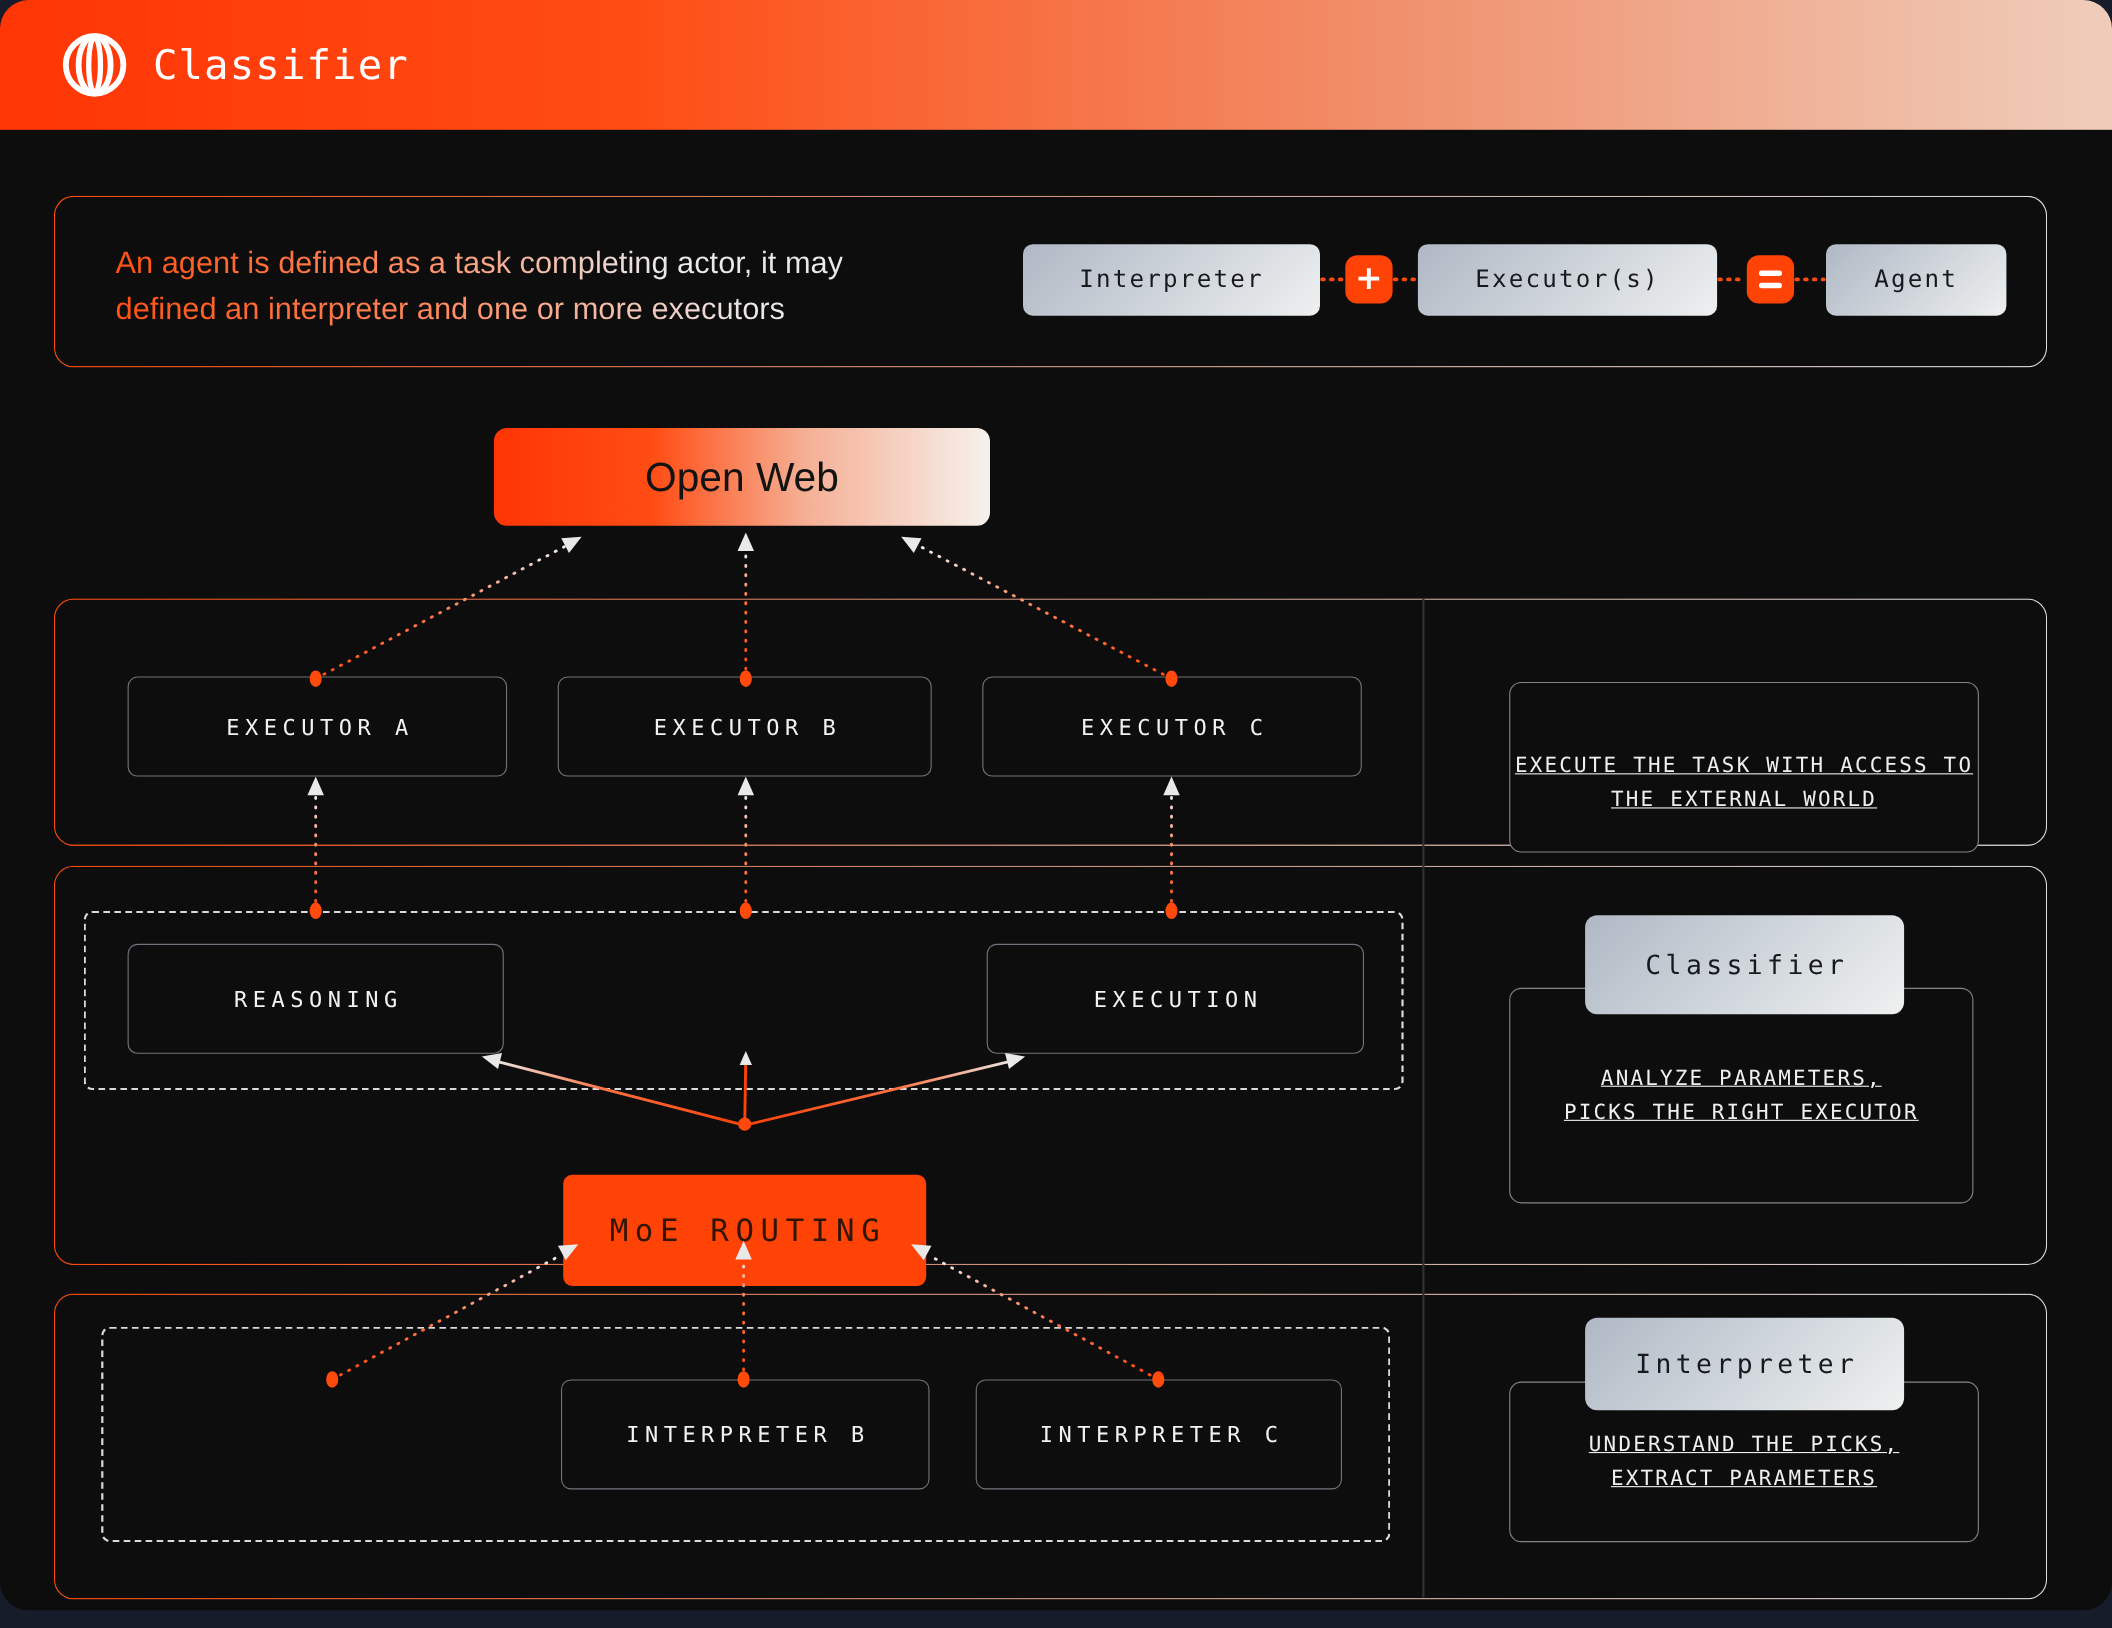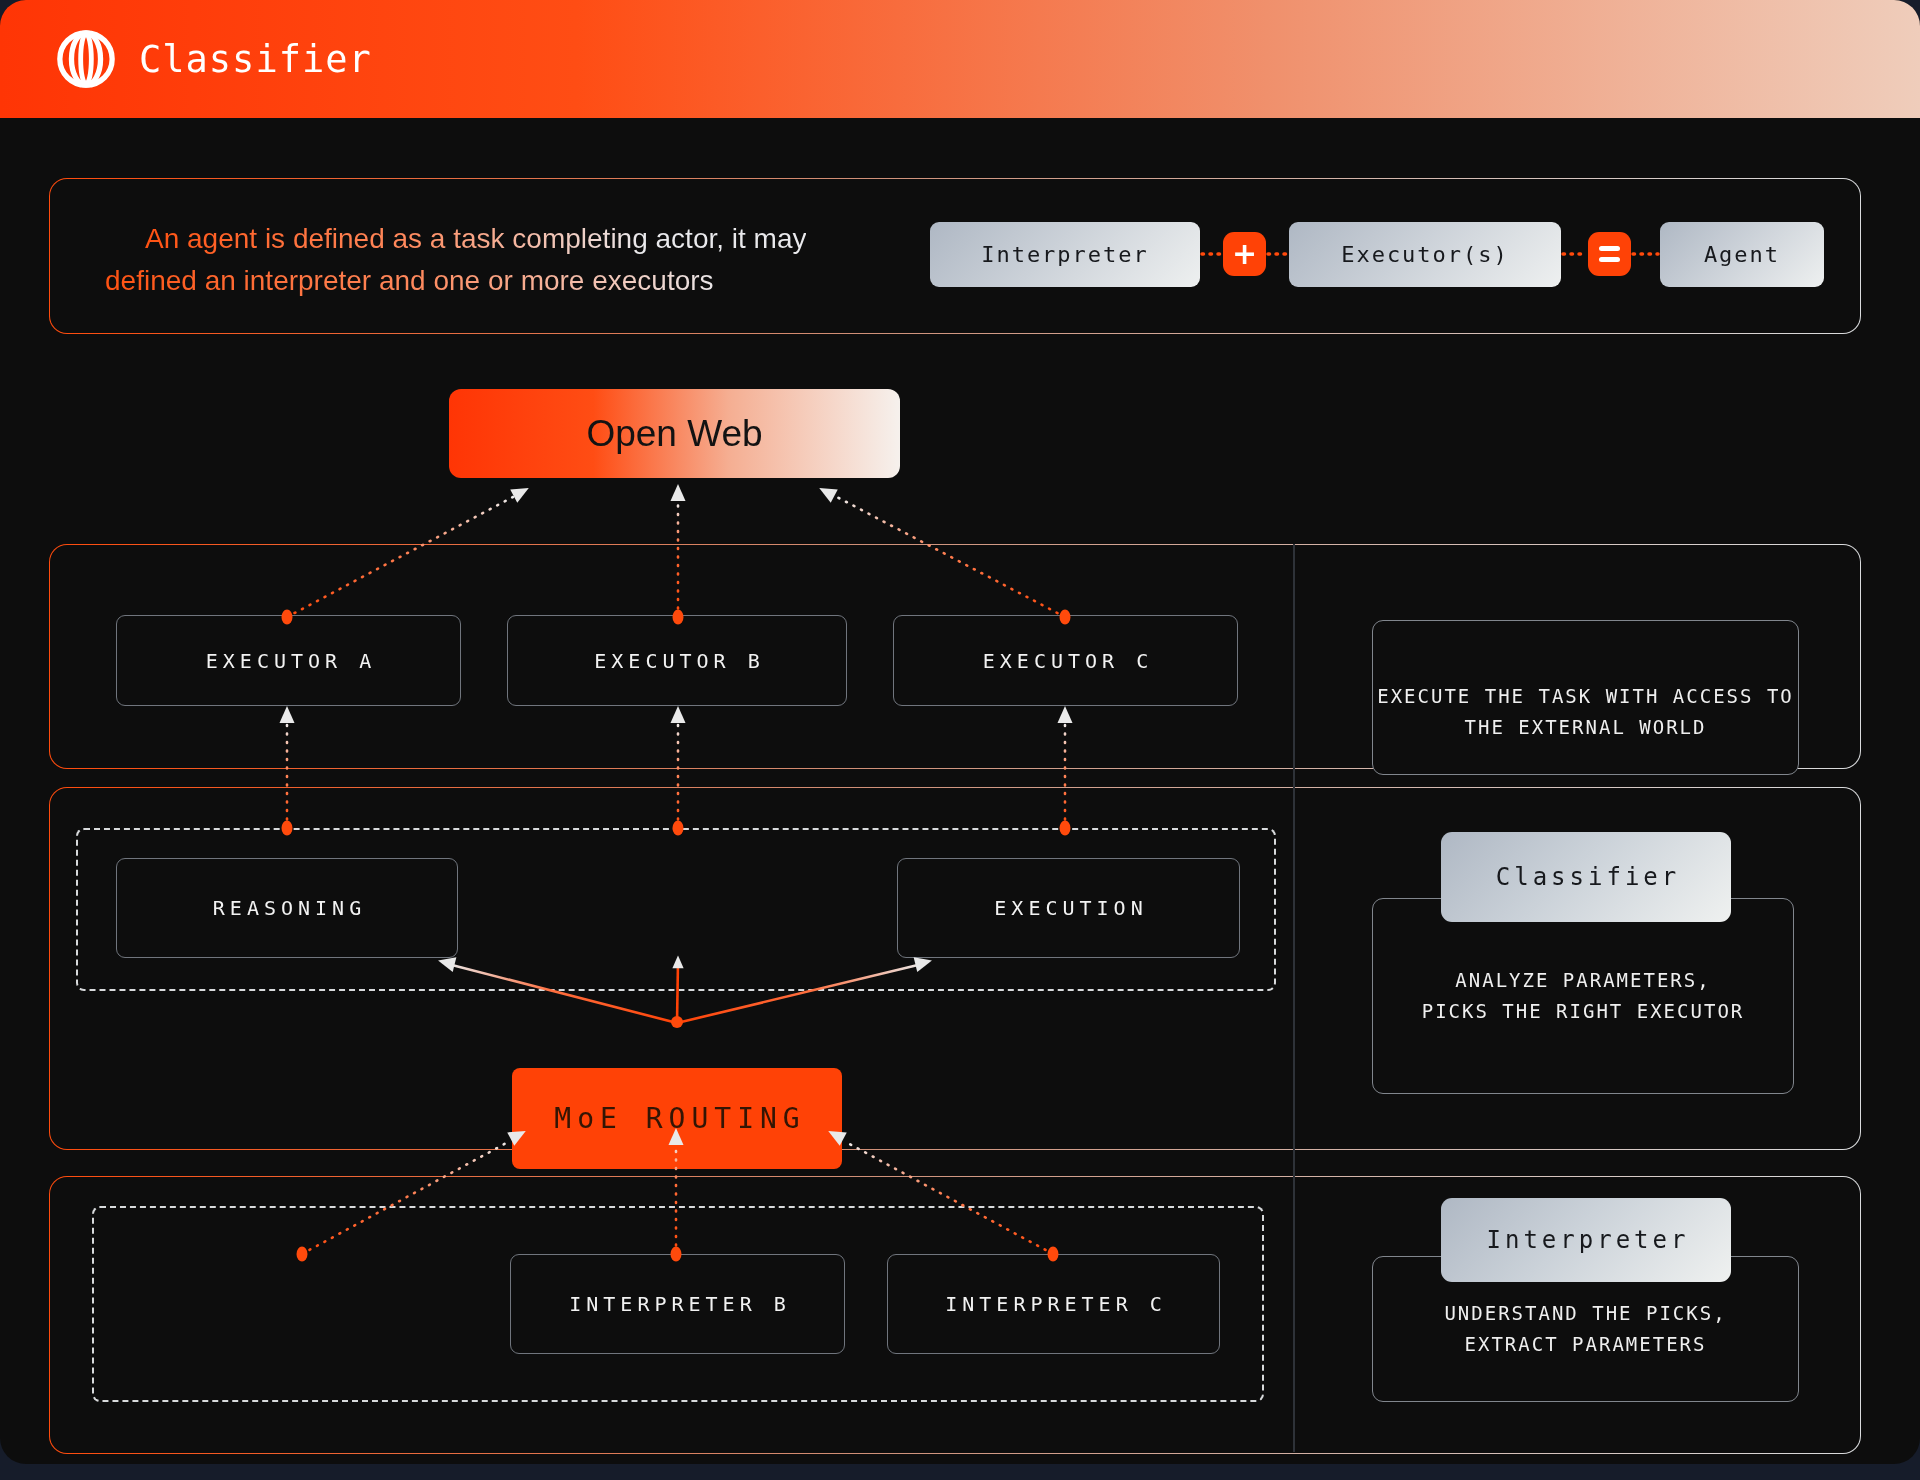--- a/index.html
+++ b/index.html
@@ -19,21 +19,21 @@
   .panel { position:absolute; border-radius:18px; border:1.6px solid transparent;
            background:linear-gradient(#0D0D0D,#0D0D0D) padding-box,
                       linear-gradient(90deg,#FF4B0C 0%,#D09078 45%,#D9DBDD 100%) border-box; }
 
   .divider { position:absolute; left:1293px; top:544px; width:2px; height:908px; background:#2E3238; }
 
   
   .def-text { position:absolute; left:105px; top:218px; font-family:"Liberation Sans", sans-serif;
               font-size:28px; line-height:42px; font-weight:400; }
   .def-l1 { background:linear-gradient(90deg,#FF5212 0%,#FF8A5E 40%,#E9E9EC 75%);
-            -webkit-background-clip:text; background-clip:text; color:transparent;margin-left:40px; }
+            -webkit-background-clip:text; background-clip:text; color:transparent; }
   .def-l2 { background:linear-gradient(90deg,#FF5212 0%,#FF8A5E 45%,#E9E9EC 88%);
             -webkit-background-clip:text; background-clip:text; color:transparent; }
 
   
   .eq-box { position:absolute; height:65px; border-radius:9px;
             background:linear-gradient(135deg,#AFB8C4 0%,#CBD1D8 45%,#EEF0F0 100%);
             display:flex; align-items:center; justify-content:center;
             color:#17191D; font-size:22px; letter-spacing:2px; }
   .op-box { position:absolute; width:43px; height:44px; border-radius:11px; background:#FF4206;
             display:flex; align-items:center; justify-content:center; flex-direction:column; }
@@ -58,21 +58,21 @@
          background:#FF4206; display:flex; align-items:center; justify-content:center;
          color:#331504; font-size:28px; letter-spacing:6px; text-indent:6px; }
 
   
   .tag { position:absolute; border-radius:11px;
          background:linear-gradient(135deg,#AFB8C4 0%,#CBD2D9 45%,#EFF1F0 100%);
          display:flex; align-items:center; justify-content:center;
          color:#17191D; font-size:24px; letter-spacing:4px; text-indent:4px; z-index:3; }
   .desc { position:absolute; border:1.6px solid #81868D; border-radius:11px; background:#0D0D0D;
           display:flex; align-items:center; justify-content:center; flex-direction:column;
-          color:#EFEFEF; font-size:19px; letter-spacing:2px; line-height:31px; text-align:center; z-index:2; }
+          color:#EFEFEF; font-size:19px; letter-spacing:2px; line-height:31px; text-align:center; z-index:2;text-decoration:underline; }
 
   .overlay { position:absolute; left:0; top:0; z-index:5; pointer-events:none; }
   .footer-strip { position:absolute; left:0; top:1464px; width:1920px; height:16px; background:#161C2A; }
 </style>
 </head>
 <body>
 
 <div class="stage">
   <div class="card">
 

